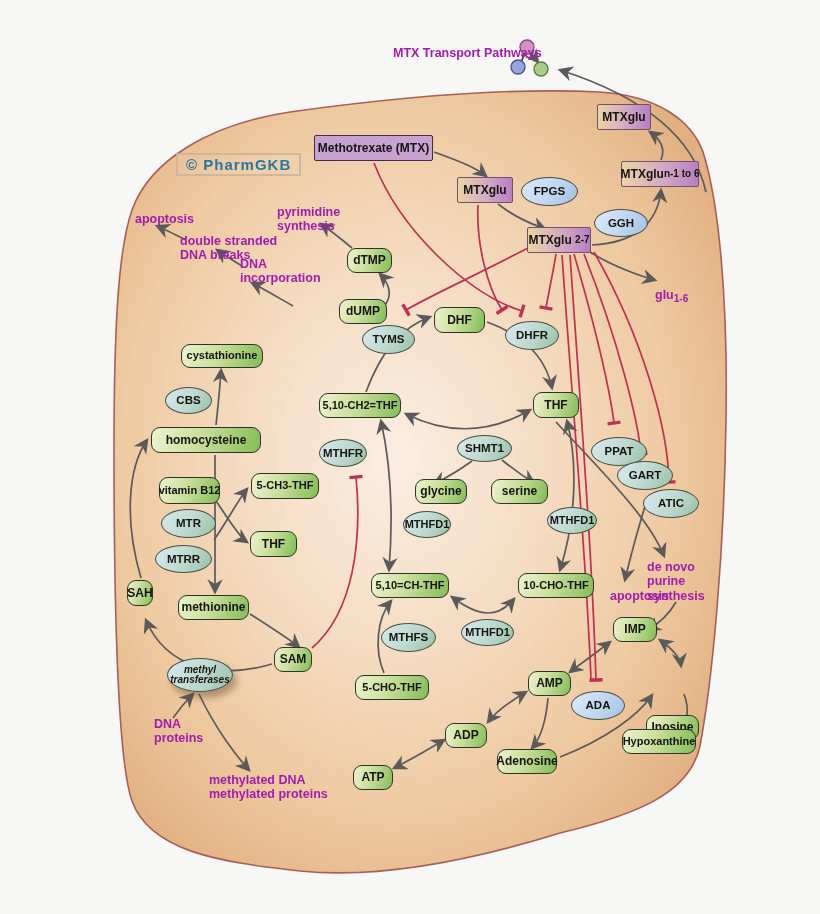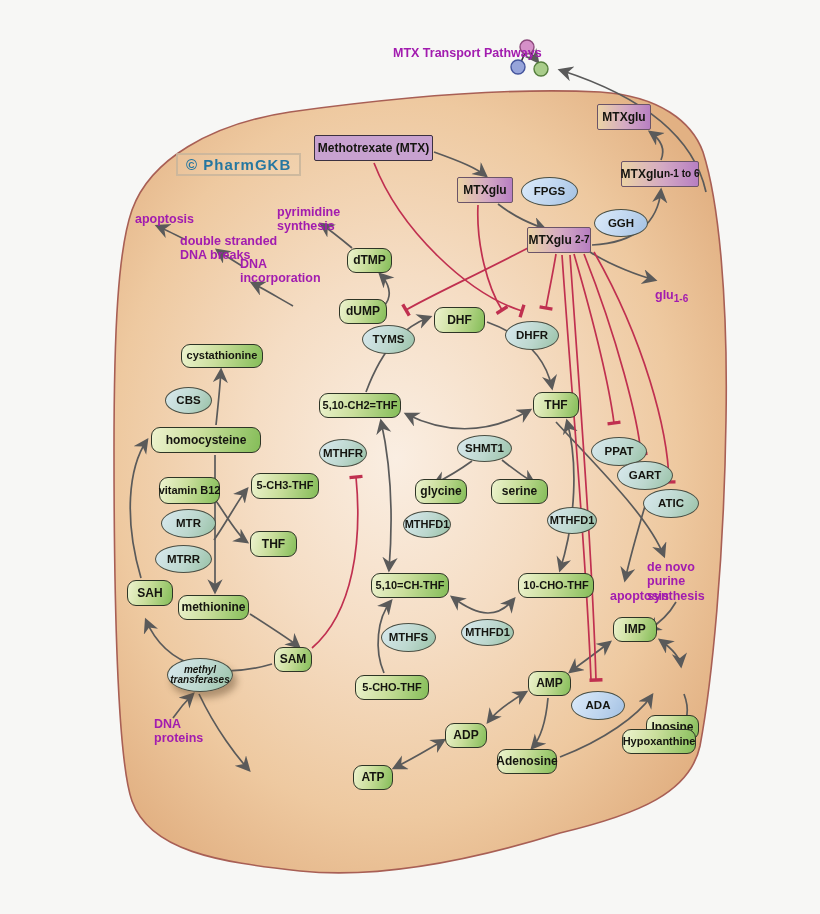--- a/index.html
+++ b/index.html
@@ -136,20 +136,23 @@
 <div class="txt" style="left:655px;top:276px;margin-top:12px;">
   <span>glu</span><sub class="s">1-6</sub>
 </div>
 <div class="txt" style="left:647px;top:560px;">
   <span>de novo</span><br><span>purine</span><br><span>synthesis</span>
 </div>
 <div class="txt" style="left:610px;top:589px;">apoptosis</div>
 <div class="txt" style="left:154px;top:717px;">
   <span>DNA</span><br><span>proteins</span>
 </div>
+<div class="txt" style="left:209px;top:773px;">
+  <span>methylated DNA</span><br><span>methylated proteins</span>
+</div>
 
 <div class="node p-solid" style="left:314px;top:135px;width:119px;height:26px;">Methotrexate (MTX)</div>
 <div class="node p-grad" style="left:597px;top:104px;width:54px;height:26px;">MTXglu</div>
 <div class="node p-grad" style="left:457px;top:177px;width:56px;height:26px;">MTXglu</div>
 <div class="node p-grad" style="left:621px;top:161px;width:78px;height:26px;">
   <span>MTXglu</span>
       <sub class="s">n-1 to 6</sub>
 </div>
 <div class="node p-grad" style="left:527px;top:227px;width:64px;height:26px;">
   <span>MTXglu</span>&nbsp;<sub class="s">2-7</sub>
@@ -163,21 +166,21 @@
 <div class="node m sm" style="left:159px;top:477px;width:61px;height:27px;">vitamin B12</div>
 <div class="node m sm" style="left:251px;top:473px;width:68px;height:26px;">5-CH3-THF</div>
 <div class="node m" style="left:250px;top:531px;width:47px;height:26px;">THF</div>
 <div class="node m sm" style="left:319px;top:393px;width:82px;height:25px;">5,10-CH2=THF</div>
 <div class="node m" style="left:533px;top:392px;width:46px;height:26px;">THF</div>
 <div class="node m" style="left:415px;top:479px;width:52px;height:25px;">glycine</div>
 <div class="node m" style="left:491px;top:479px;width:57px;height:25px;">serine</div>
 <div class="node m sm" style="left:371px;top:573px;width:78px;height:25px;">5,10=CH-THF</div>
 <div class="node m sm" style="left:518px;top:573px;width:76px;height:25px;">10-CHO-THF</div>
 <div class="node m sm" style="left:355px;top:675px;width:74px;height:25px;">5-CHO-THF</div>
-<div class="node m" style="left:127px;top:580px;width:46px;height:26px;">SAH</div>
+<div class="node m" style="left:127px;top:580px;width:26px;height:26px;">SAH</div>
 <div class="node m" style="left:178px;top:595px;width:71px;height:25px;">methionine</div>
 <div class="node m" style="left:274px;top:647px;width:38px;height:25px;">SAM</div>
 <div class="node m" style="left:613px;top:617px;width:44px;height:25px;">IMP</div>
 <div class="node m" style="left:528px;top:671px;width:43px;height:25px;">AMP</div>
 <div class="node m" style="left:646px;top:667px;width:53px;height:25px;margin-top:48px;">Inosine</div>
 <div class="node m sm" style="left:622px;top:729px;width:74px;height:25px;">Hypoxanthine</div>
 <div class="node m" style="left:497px;top:749px;width:60px;height:25px;">Adenosine</div>
 <div class="node m" style="left:445px;top:723px;width:42px;height:25px;">ADP</div>
 <div class="node m" style="left:353px;top:765px;width:40px;height:25px;">ATP</div>
 

